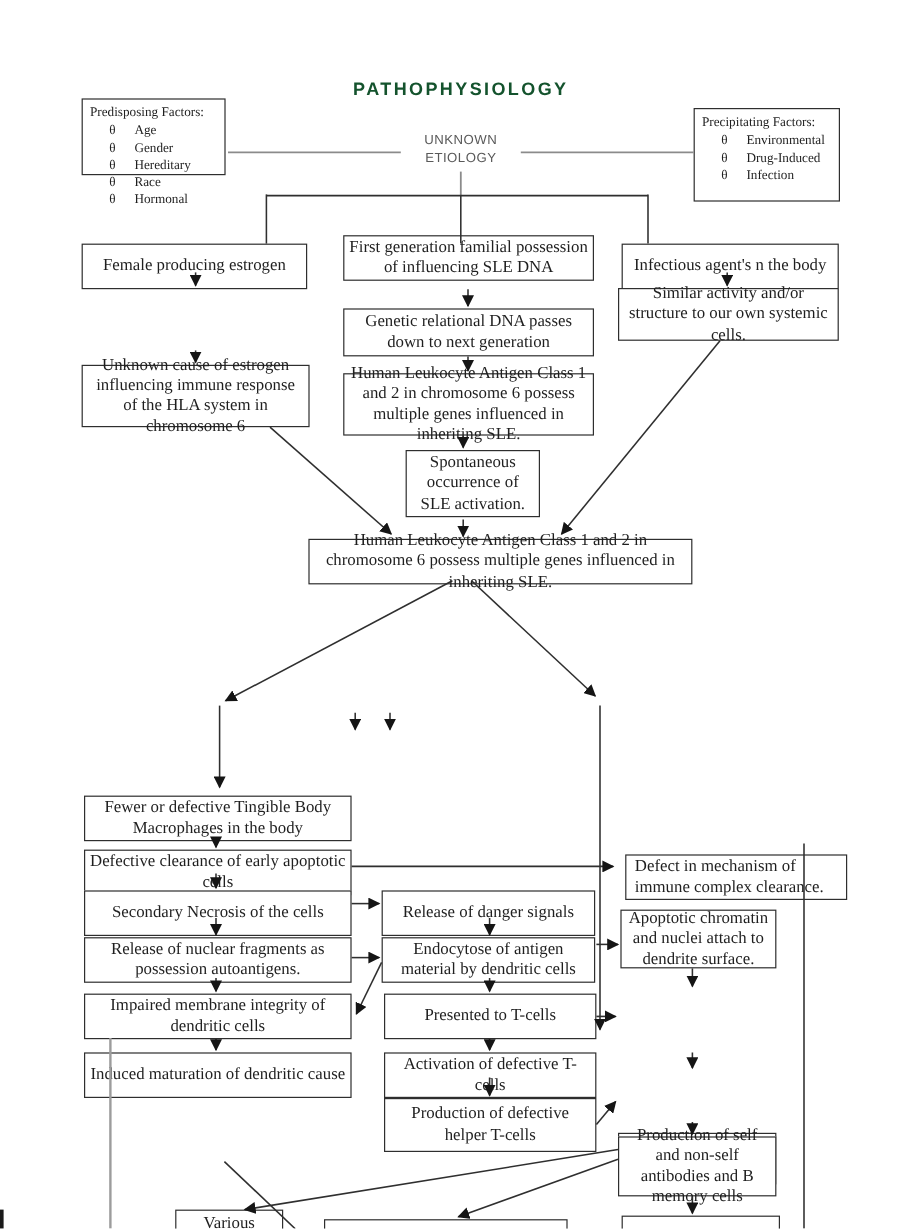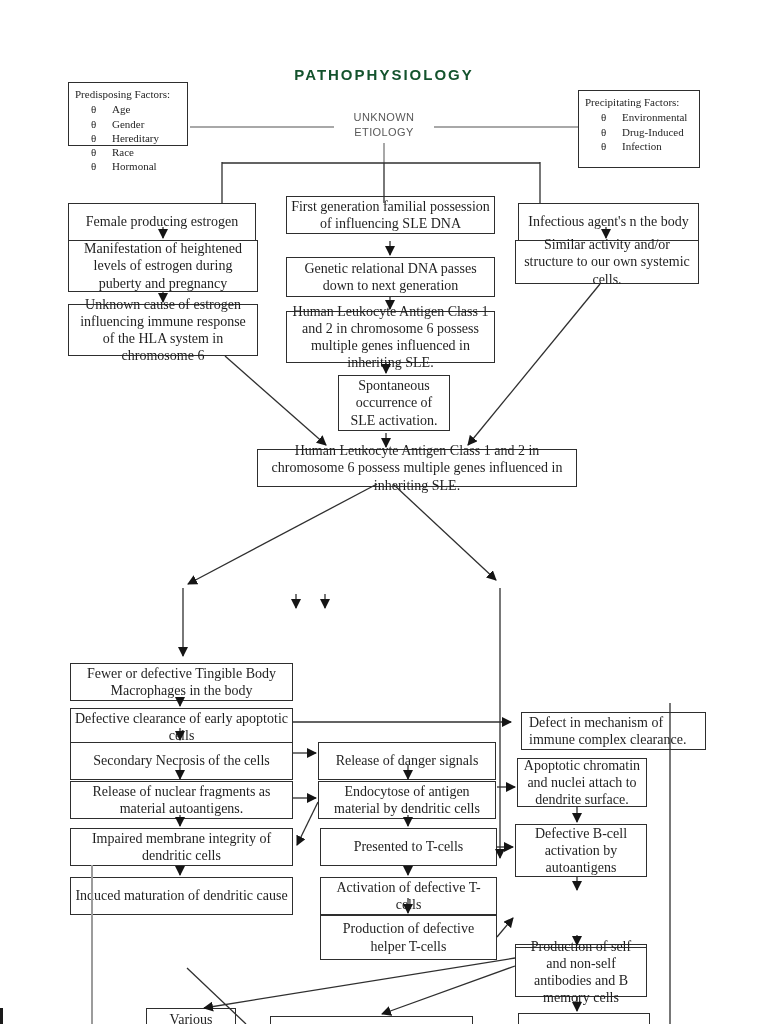--- a/index.html
+++ b/index.html
@@ -73,46 +73,44 @@
           <span>Drug-Induced</span>
         </div>
         <div class="fitem">
           <span class="bullet">θ</span>
           <span>Infection</span>
         </div>
       </div>
   </div>
 
   <div class="node" style="left:68px;top:203px;width:188px;height:24px;">Female producing estrogen</div>
-  <div class="node" style="left:68px;top:240px;width:190px;height:52px;">Manifestation of heightened levels of estrogen during puberty and pregnancy</div>
   <div class="node" style="left:68px;top:304px;width:190px;height:52px;">Unknown cause of estrogen influencing immune response of the HLA system in chromosome 6</div>
   <div class="node" style="left:286px;top:196px;width:209px;height:38px;">First generation familial possession of influencing SLE DNA</div>
   <div class="node" style="left:286px;top:257px;width:209px;height:40px;">Genetic relational DNA passes down to next generation</div>
   <div class="node" style="left:286px;top:311px;width:209px;height:52px;">Human Leukocyte Antigen Class 1 and 2 in chromosome 6 possess multiple genes influenced in inheriting SLE.</div>
   <div class="node" style="left:518px;top:203px;width:181px;height:24px;">Infectious agent's n the body</div>
   <div class="node" style="left:515px;top:240px;width:184px;height:44px;">Similar activity and/or structure to our own systemic cells.</div>
   <div class="node" style="left:338px;top:375px;width:112px;height:56px;">Spontaneous occurrence of SLE activation.</div>
   <div class="node" style="left:257px;top:449px;width:320px;height:35px;">Human Leukocyte Antigen Class 1 and 2 in chromosome 6 possess multiple genes influenced in inheriting SLE.</div>
 
   <div class="node" style="left:70px;top:663px;width:223px;height:35px;">Fewer or defective Tingible Body Macrophages in the body</div>
   <div class="node" style="left:70px;top:708px;width:223px;height:20px;">Defective clearance of early apoptotic cells</div>
   <div class="node" style="left:70px;top:742px;width:223px;height:23px;">Secondary Necrosis of the cells</div>
-  <div class="node" style="left:70px;top:781px;width:223px;height:34px;">Release of nuclear fragments as material autoantigens.</div>
+  <div class="node" style="left:70px;top:781px;width:223px;height:34px;">Release of nuclear fragments as possession autoantigens.</div>
   <div class="node" style="left:70px;top:828px;width:223px;height:37px;">Impaired membrane integrity of dendritic cells</div>
   <div class="node" style="left:70px;top:877px;width:223px;height:21px;">Induced maturation of dendritic cause</div>
 
   <div class="node" style="left:318px;top:742px;width:178px;height:23px;">Release of danger signals</div>
   <div class="node" style="left:318px;top:781px;width:178px;height:34px;">Endocytose of antigen material by dendritic cells</div>
   <div class="node" style="left:320px;top:828px;width:177px;height:37px;">Presented to T-cells</div>
   <div class="node" style="left:320px;top:877px;width:177px;height:21px;">Activation of defective T-cells</div>
   <div class="node" style="left:320px;top:915px;width:177px;height:45px;">Production of defective helper T-cells</div>
 
   <div class="node left-align" style="left:521px;top:712px;width:185px;height:33px;">Defect in mechanism of immune complex clearance.</div>
   <div class="node" style="left:517px;top:758px;width:130px;height:49px;">Apoptotic chromatin and nuclei attach to dendrite surface.</div>
-  <div class="node" style="left:515px;top:824px;width:132px;height:53px;">Defective B-cell activation by autoantigens</div>
   <div class="node" style="left:515px;top:944px;width:132px;height:43px;">Hyper reactivity of defective B-cells</div>
   <div class="node" style="left:515px;top:947px;width:132px;height:50px;">Production of self and non-self antibodies and B memory cells</div>
 
   <div class="node top-align" style="left:146px;top:1008px;width:90px;height:30px;">Various</div>
   <div class="node" style="left:270px;top:1016px;width:203px;height:22px;"></div>
   <div class="node" style="left:518px;top:1013px;width:132px;height:22px;"></div>
 
   <div class="edgebar"></div>
 
   <svg width="768" height="1024">

